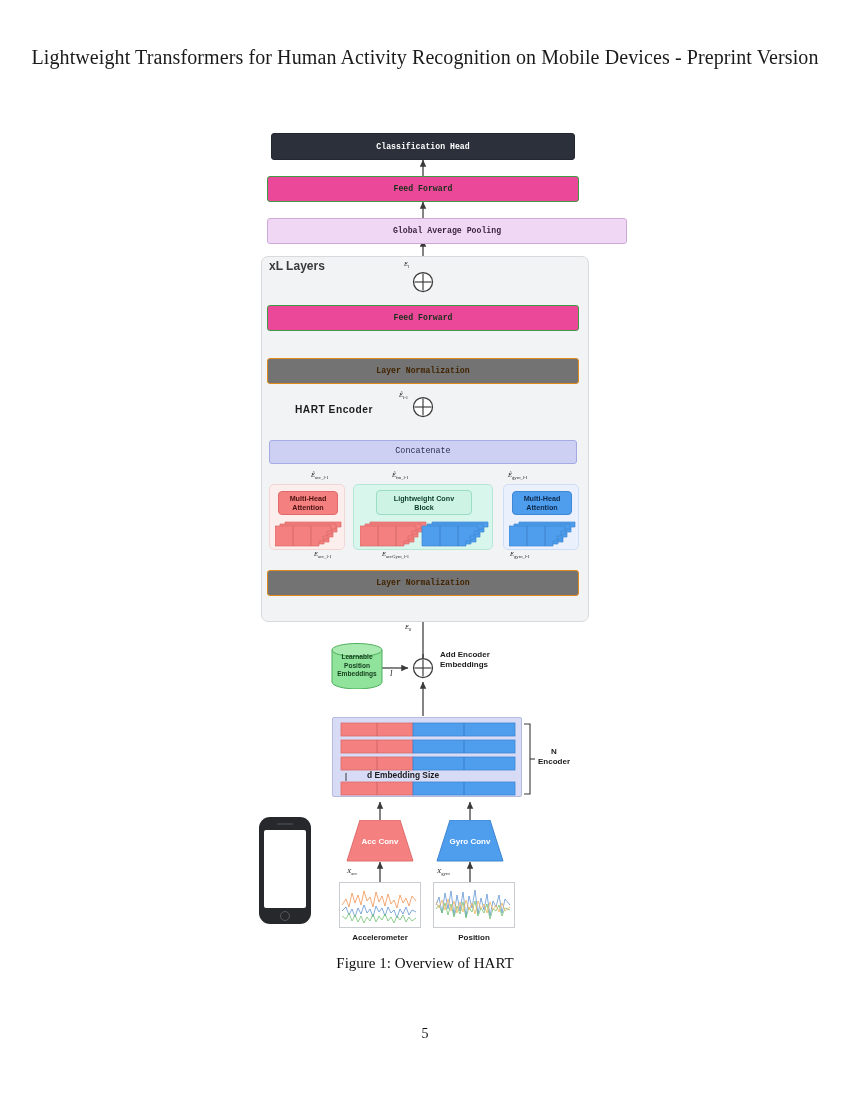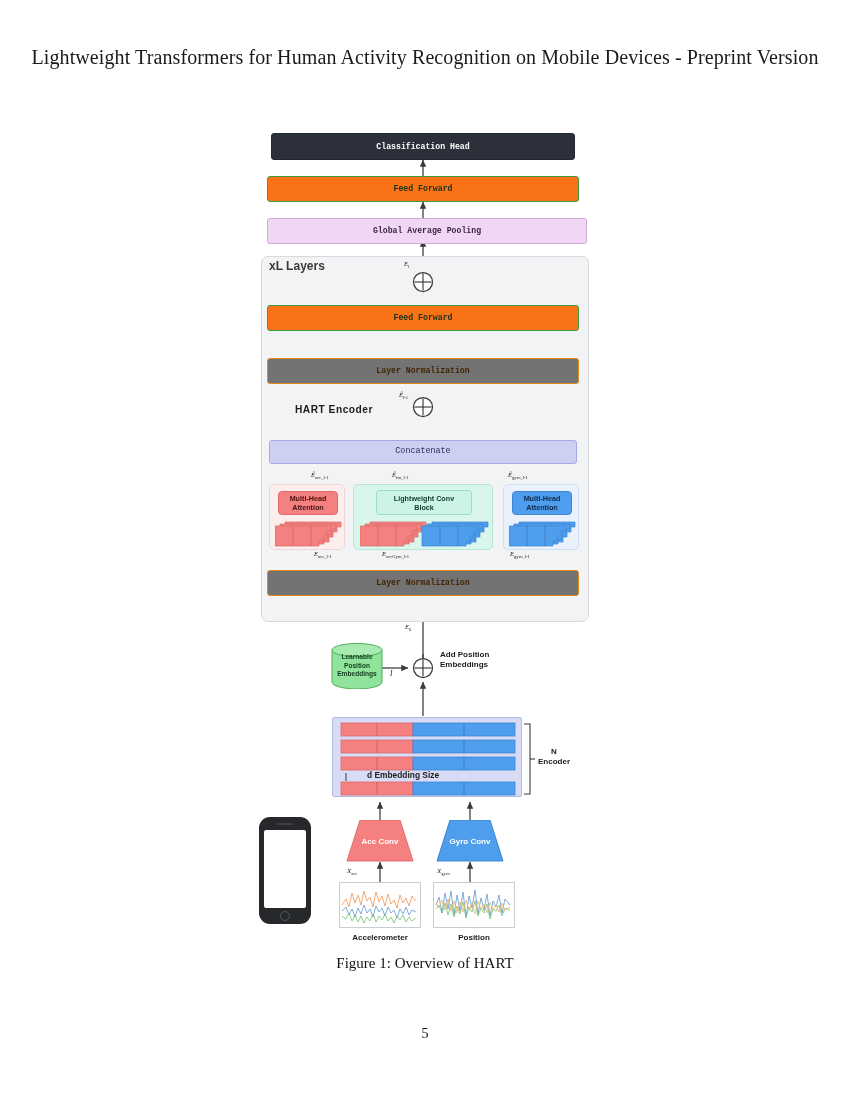--- a/index.html
+++ b/index.html
@@ -25,21 +25,21 @@
 
   
   .abs{position:absolute;box-sizing:border-box;}
 
   .bar{
     display:flex;align-items:center;justify-content:center;
     border-radius:3px;font-size:8.2px;font-weight:bold;
     color:#2b2b2b;text-align:center;line-height:1.15;font-family:Liberation Mono, monospace;
   }
   .bar.dark{background:#2b303b;border:1px solid #222733;color:#ffffff;}
-  .bar.green{background:#f97316;border:1px solid #3f9a43;color:#15301a;}
+  .bar.green{background:#ec4899;border:1px solid #3f9a43;color:#15301a;}
   .bar.violet{background:#f0d8f5;border:1px solid #cfa9da;color:#3a2540;}
   .bar.orange{background:#737373;border:1px solid #e08a1d;color:#412300;}
   .bar.periwinkle{background:#cdd0f3;border:1px solid #a5aae4;color:#2b2f52;}
 
   .encoder-panel{
     background:#f2f3f4;border:1px solid #d8dadd;border-radius:7px;
   }
   .encoder-tag{
     font-size:12px;color:#3a3a3a;font-weight:bold;
   }
@@ -159,21 +159,21 @@
 
     <g stroke="#3a3a3a" stroke-width="1.1" fill="none">
       <path d="M350,656 L350,662 L502,662 L502,656"></path>
     </g>
   </svg>
 
   <div class="abs bar dark" style="left:271px;top:13px;width:304px;height:27px;">Classification Head</div>
 
   <div class="abs bar green" style="left:267px;top:56px;width:312px;height:26px;">Feed Forward</div>
 
-  <div class="abs bar violet" style="left:267px;top:98px;width:320px;height:26px;">Global Average Pooling</div>
+  <div class="abs bar violet" style="left:267px;top:98px;width:360px;height:26px;">Global Average Pooling</div>
 
   <div class="abs encoder-panel" style="left:261px;top:136px;width:328px;height:366px;"></div>
 
   <div class="abs encoder-tag" style="left:269px;top:139px;">xL Layers</div>
 
   <div class="abs encoder-title" style="left:295px;top:284px;">HART  Encoder</div>
 
   <div class="mathlbl" style="left:404px;top:140px;">E<sub>l</sub></div>
 
   <div class="mathlbl" style="left:399px;top:271px;">Ê<sub>l-1</sub></div>
@@ -292,21 +292,21 @@
 
   <div class="abs" style="left:412px;top:537px;width:22px;height:22px;">
     <svg width="22" height="22">
         <circle cx="11" cy="11" r="9.5" fill="#ffffff" stroke="#3a3a3a" stroke-width="1.25"></circle>
         <line x1="11" y1="2.5" x2="11" y2="19.5" stroke="#3a3a3a" stroke-width="1.15"></line>
         <line x1="2.5" y1="11" x2="19.5" y2="11" stroke="#3a3a3a" stroke-width="1.15"></line>
       </svg>
   </div>
 
   <div class="plainlbl" style="left:440px;top:530px;">
-    <div>Add Position</div>
+    <div>Add Encoder</div>
     <div>Embeddings</div>
   </div>
 
   <div class="abs" style="left:332px;top:597px;width:190px;height:80px;background:#d8dbf5;border:1px solid #b5badf;border-radius:2px;">
     <svg width="190" height="80">
       <g>
         <rect x="8" y="5" width="72" height="13" fill="#f4807f" stroke="#d96a69" stroke-width="0.8"></rect>
         <rect x="80" y="5" width="102" height="13" fill="#4f9ded" stroke="#3e87d4" stroke-width="0.8"></rect>
         <rect x="8" y="22" width="72" height="13" fill="#f4807f" stroke="#d96a69" stroke-width="0.8"></rect>
         <rect x="80" y="22" width="102" height="13" fill="#4f9ded" stroke="#3e87d4" stroke-width="0.8"></rect>

